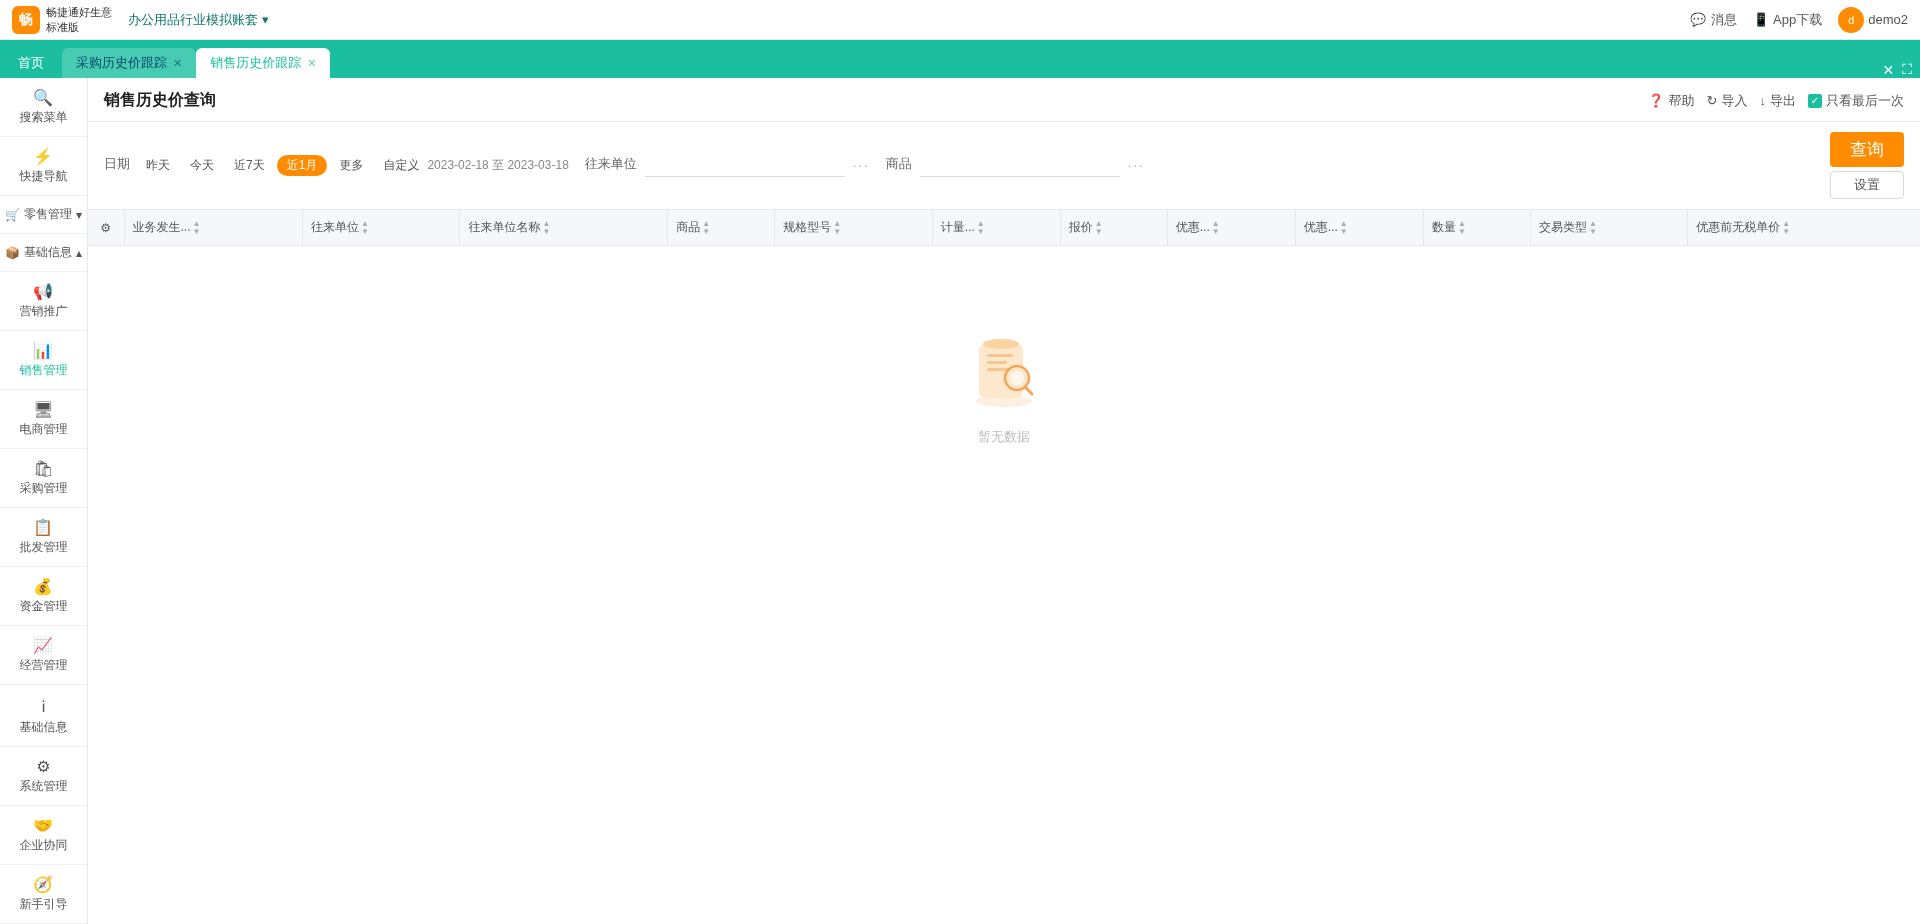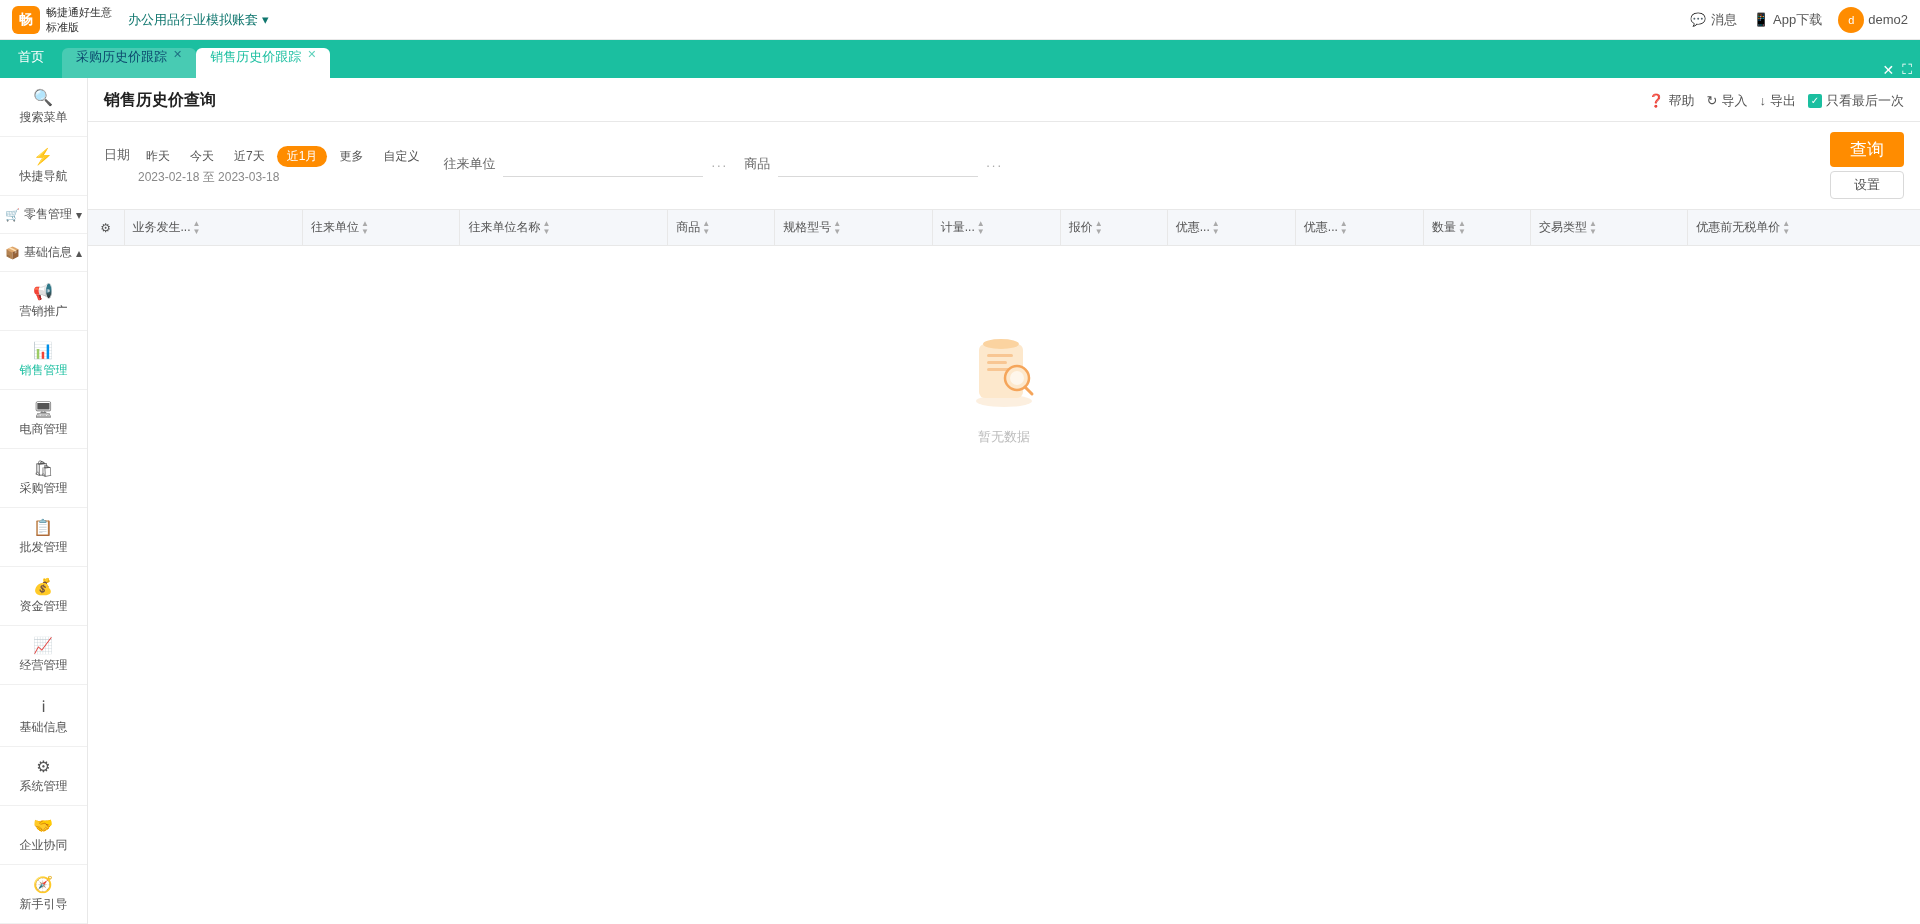--- a/index.html
+++ b/index.html
@@ -31,21 +31,21 @@
       background: #1bbfa0;
       display: flex;
       align-items: flex-end;
       padding: 0 0 0 0;
       flex-shrink: 0;
     }
     .tab {
       height: 30px;
       padding: 0 14px;
       display: flex;
-      align-items: flex-start;
+      align-items: center;
       gap: 6px;
       cursor: pointer;
       font-size: 13px;
       color: rgba(255,255,255,0.85);
       border-radius: 6px 6px 0 0;
     }
     .tab.home { background: transparent; color: white; padding: 0 16px; margin-left: 2px; }
     .tab.active { background: #fff; color: #1bbfa0; font-weight: 500; }
     .tab.inactive { background: rgba(255,255,255,0.2); color: #0c4a6e; margin-left: 2px; }
     .tab-close { font-size: 11px; color: currentColor; cursor: pointer; opacity: 0.7; }
@@ -260,21 +260,21 @@
         <div class="checkbox-item">
           <div class="checkbox-teal">✓</div>
           <span>只看最后一次</span>
         </div>
       </div>
     </div>
 
     <div class="filter-bar">
       <div class="filter-group">
         <span class="filter-label">日期</span>
-        <div style="display:flex; flex-direction:column;">
+        <div style="display:flex; flex-direction:row;">
           <div class="date-chips">
             <span class="date-chip">昨天</span>
             <span class="date-chip">今天</span>
             <span class="date-chip">近7天</span>
             <span class="date-chip active">近1月</span>
             <span class="date-chip">更多</span>
             <span class="date-chip">自定义</span>
           </div>
           <div class="date-range-text">2023-02-18 至 2023-03-18</div>
         </div>

